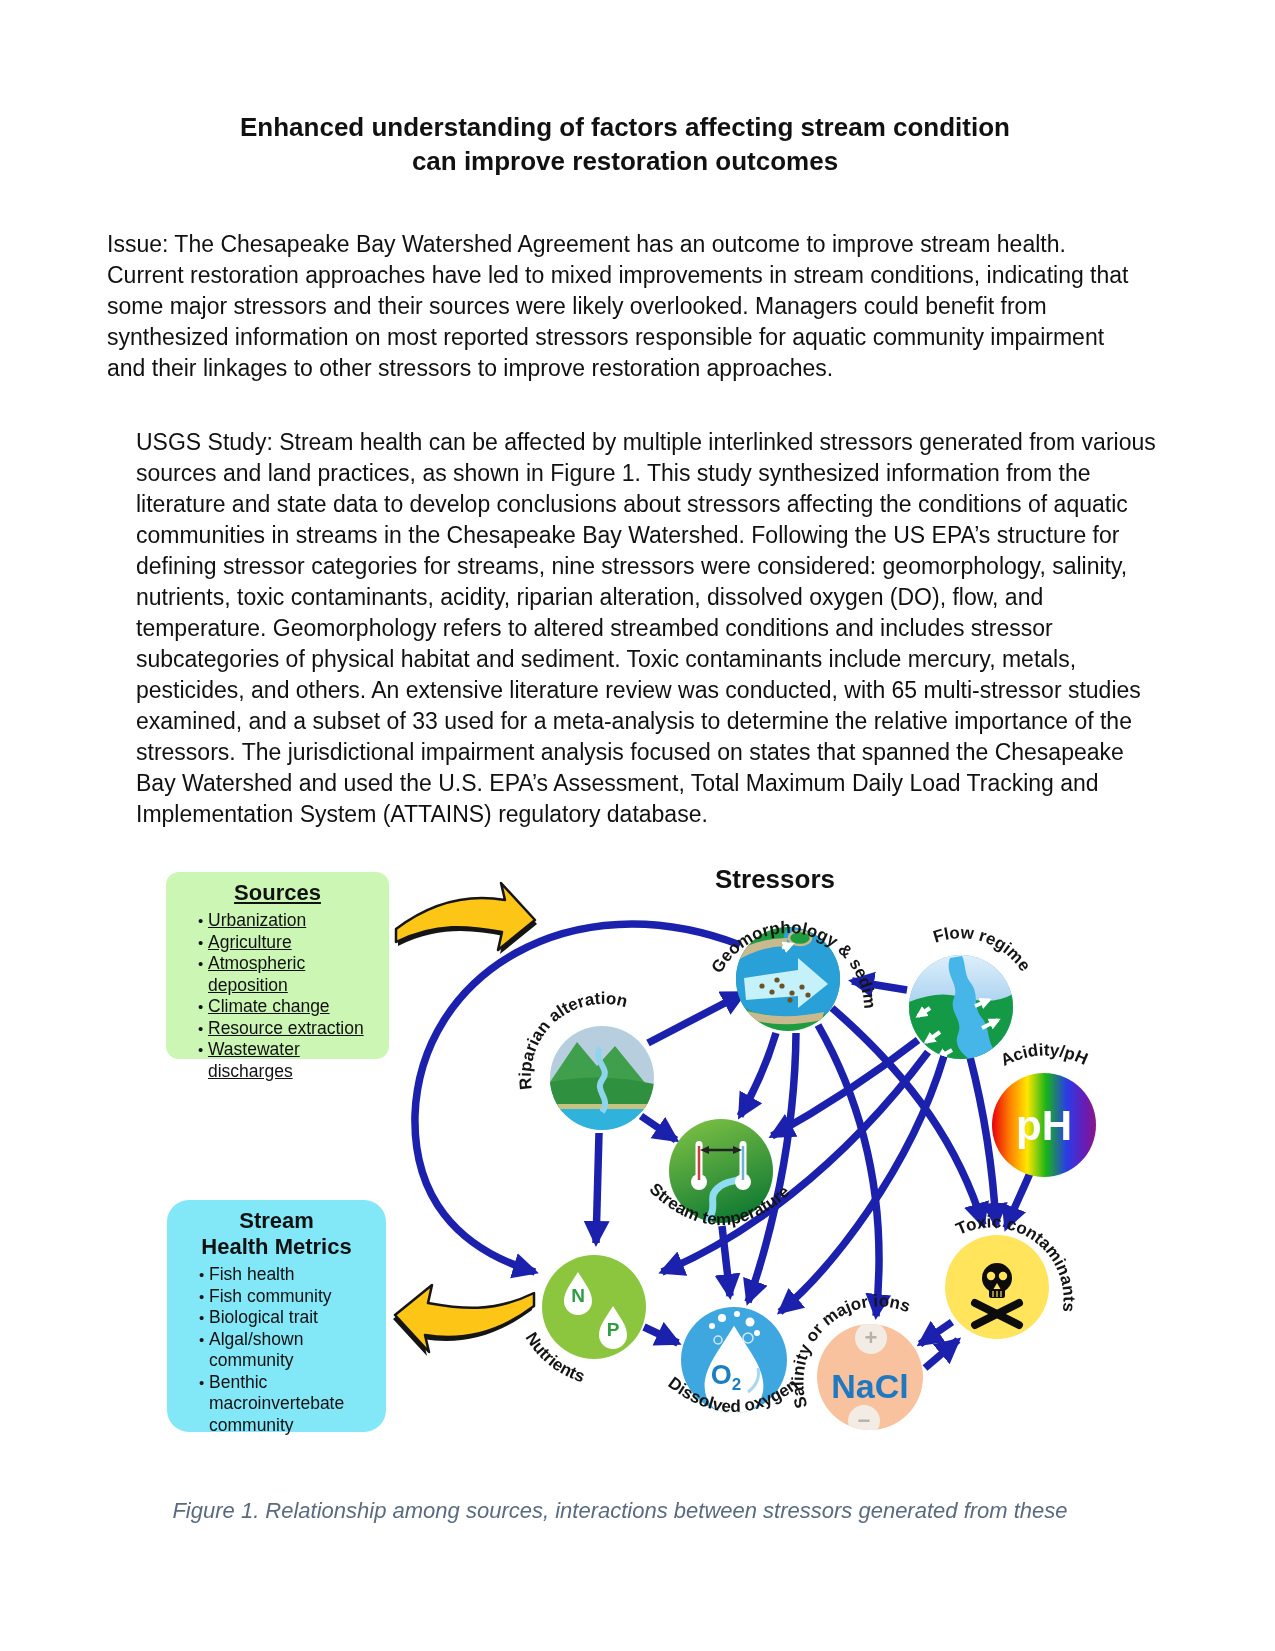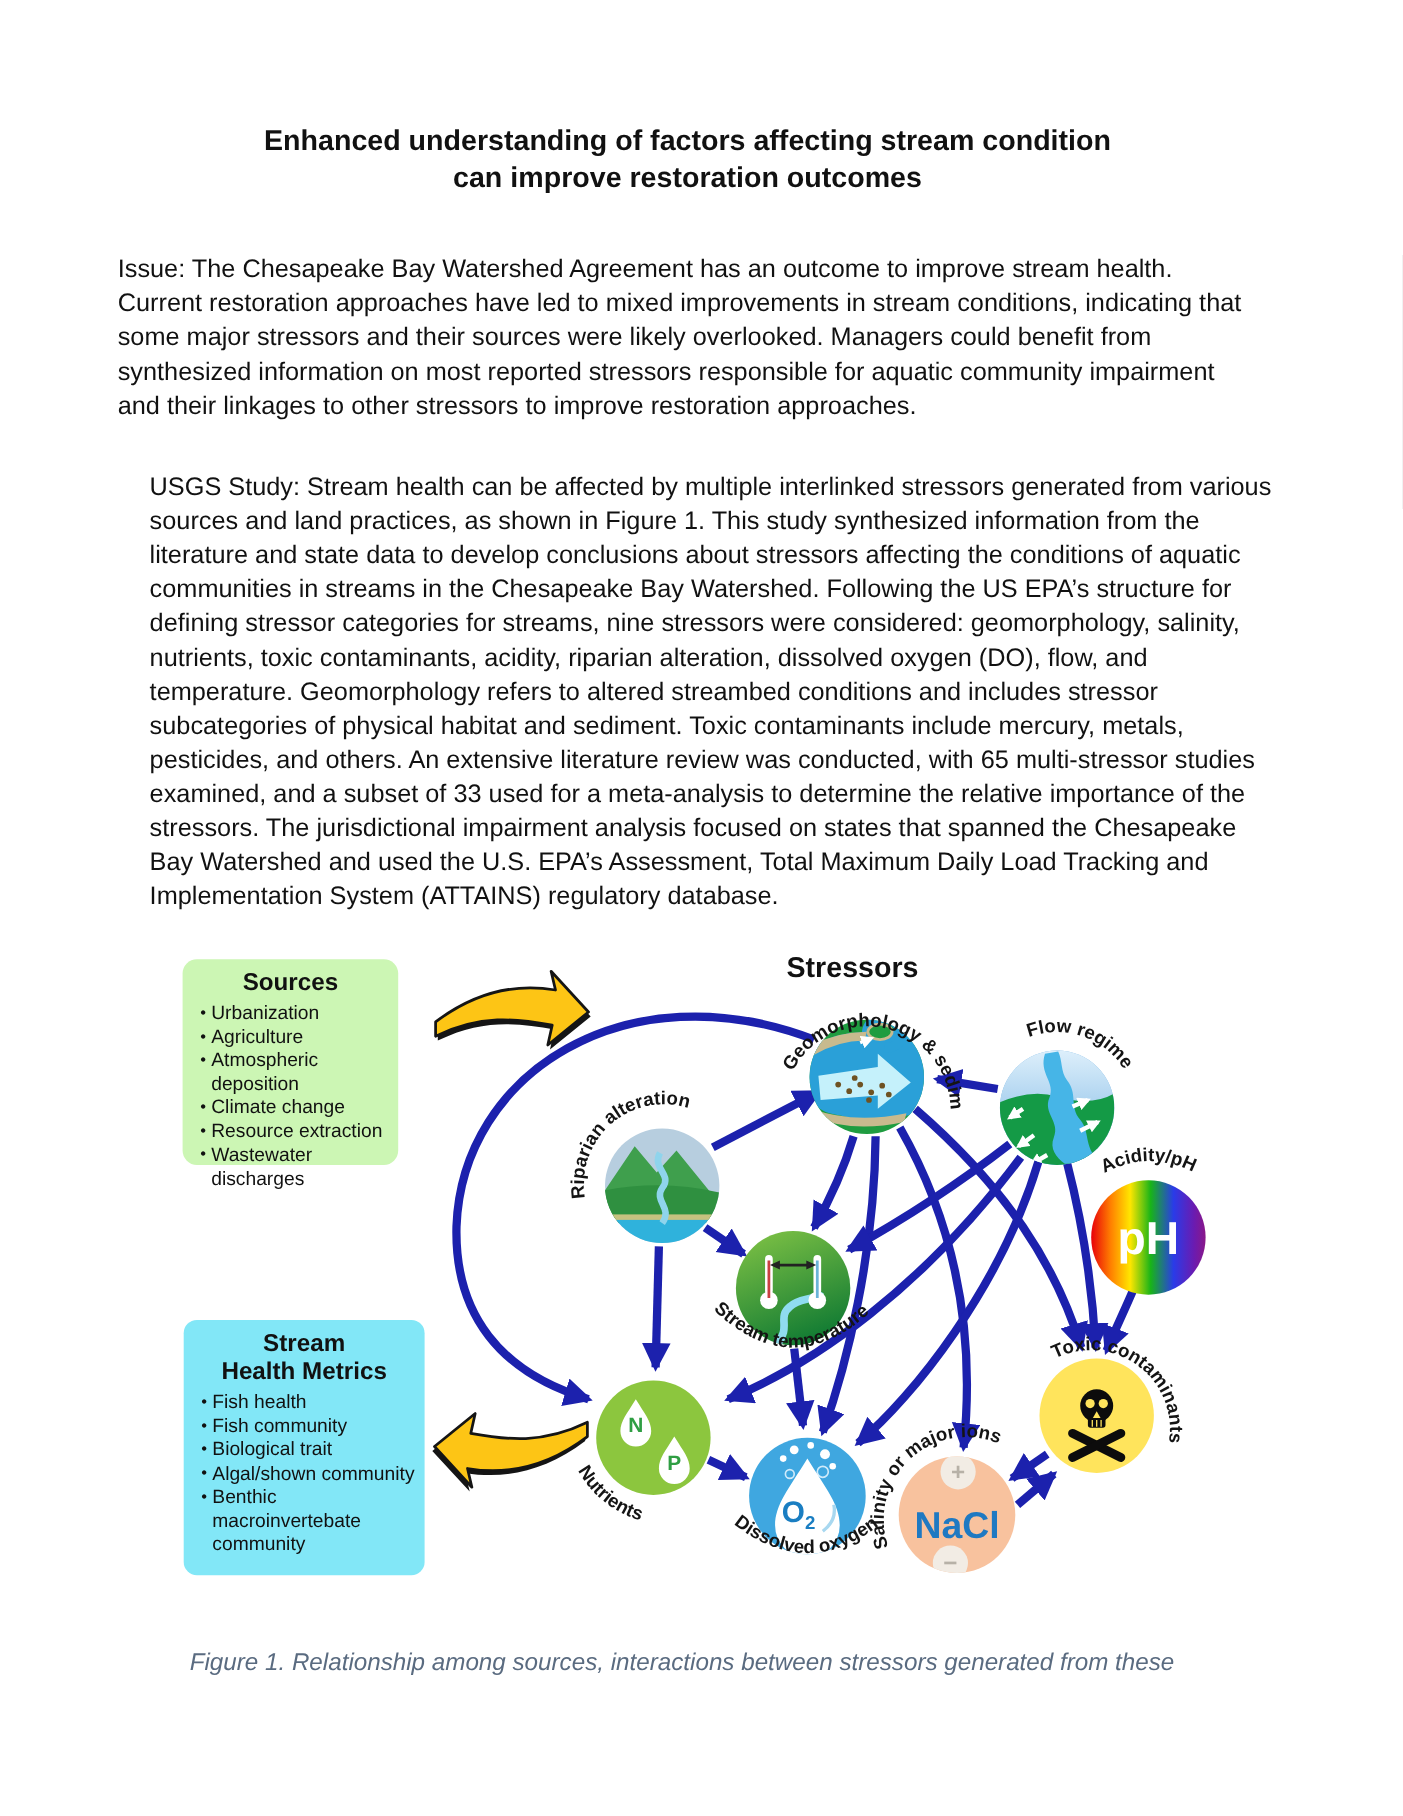--- a/index.html
+++ b/index.html
@@ -5,26 +5,26 @@
   html,body{margin:0;padding:0;background:#e8e8e8;}
   .page{position:relative;width:1275px;height:1651px;background:#ffffff;margin:0 auto;
         font-family:"Liberation Sans",sans-serif;color:#111;overflow:hidden;}
   .title{position:absolute;left:95px;top:110px;width:1060px;text-align:center;
          font-weight:bold;font-size:26px;line-height:34px;}
   .para{position:absolute;left:107px;width:1032px;font-size:23px;line-height:31px;}
   .para strong{font-weight:normal;}
   #issue{top:206px;}
   #usgs{top:404px;margin-left:29px;}
   .diagram-svg{position:absolute;left:0;top:0;z-index:1;}
-  .srcbox{position:absolute;left:166px;top:872px;width:196px;height:187px;z-index:2;
-          background:var(--sources-bg);border-radius:13px;}
+  .srcbox{position:absolute;left:166px;top:872px;width:223px;height:187px;z-index:2;
+          background:var(--sources-bg);border-radius:13px;text-decoration:underline;}
   .metbox{position:absolute;left:167px;top:1200px;width:219px;height:232px;z-index:2;
-          background:var(--metrics-bg);border-radius:12px;}
+          background:var(--metrics-bg);border-radius:22px;}
   .boxtitle{text-align:center;font-weight:bold;font-size:22px;line-height:26px;margin:8px 6px 4px 6px;}
-  .boxlist{list-style:none;margin:2px 0 0 0;padding:0 8px 0 16px;}
+  .boxlist{list-style:none;margin:2px 0 0 16px;padding:0 8px 0 16px;}
   .boxlist li{position:relative;font-size:17.5px;line-height:21.5px;padding-left:10px;}
   .boxlist li::before{content:"•";position:absolute;left:0;top:0;font-size:15px;}
   .stressors-heading{position:absolute;left:625px;top:864px;width:300px;text-align:center;
         font-weight:bold;font-size:26px;z-index:2;}
   .caption{position:absolute;left:90px;top:1498px;width:1060px;text-align:center;z-index:2;
         font-style:italic;font-size:22px;line-height:26px;color:var(--caption-text);}
   
   .arrowline{stroke:var(--arrow);stroke-width:7.5;fill:none;}
   .arrowfill{fill:var(--arrow);}
   .ylw{fill:var(--highlight-arrow);stroke:#151515;stroke-width:2.5;stroke-linejoin:round;}

